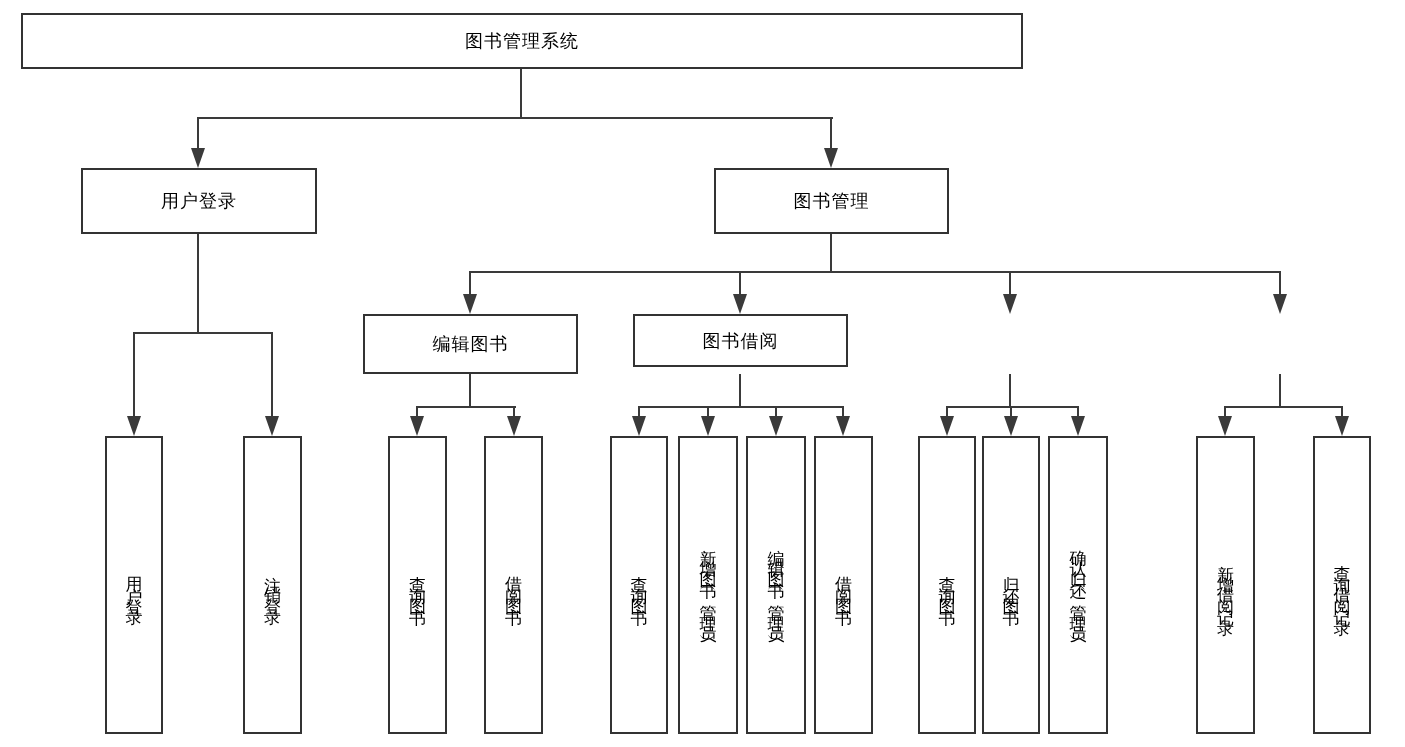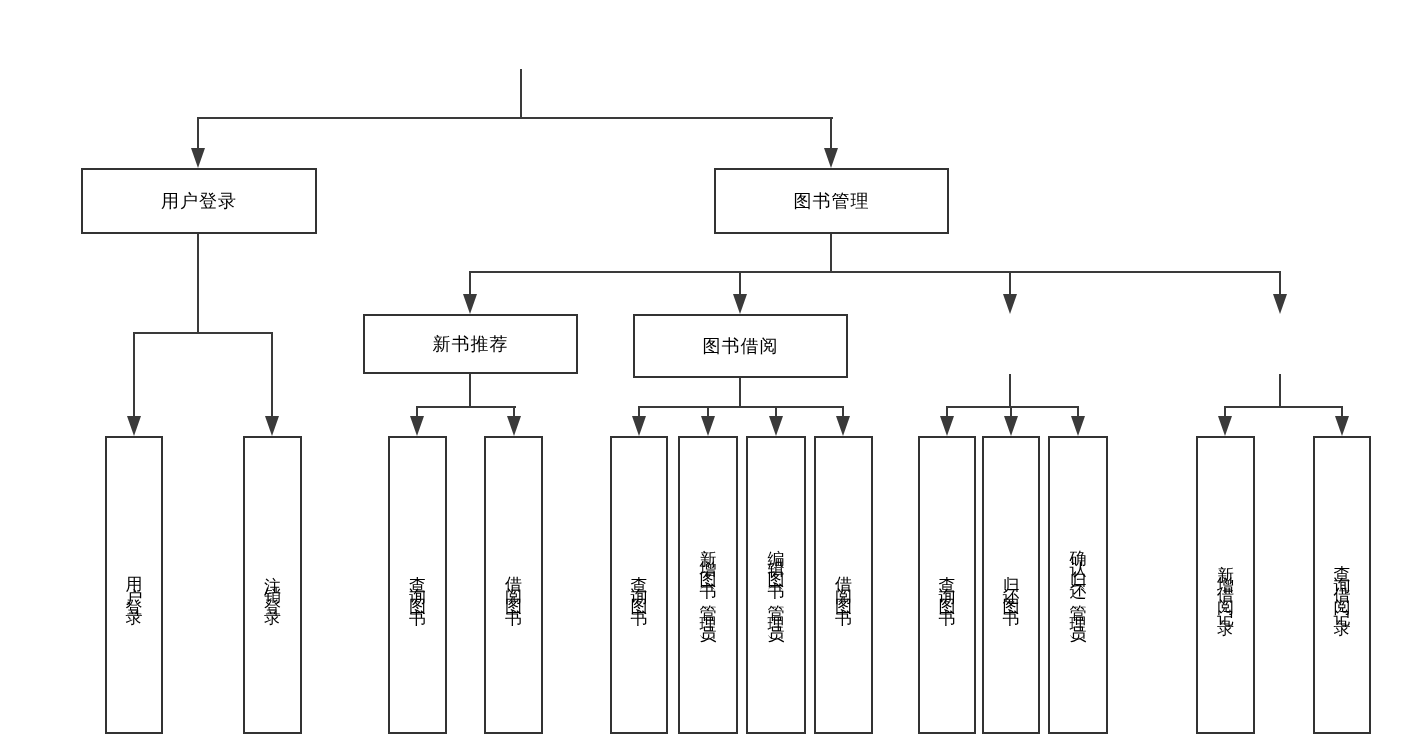--- a/index.html
+++ b/index.html
@@ -56,34 +56,37 @@
     letter-spacing:1px;
     white-space:nowrap;
     z-index:5;
   }
 </style>
 </head>
 <body>
 
 <div id="canvas">
 
+  <div class="node h" style="left:21px;top:13px;width:1002px;height:56px">
+    <span>图书管理系统</span>
+  </div>
 
   <div class="node h" style="left:81px;top:168px;width:236px;height:66px">
     <span>用户登录</span>
   </div>
 
   <div class="node h" style="left:714px;top:168px;width:235px;height:66px">
     <span>图书管理</span>
   </div>
 
   <div class="node h" style="left:363px;top:314px;width:215px;height:60px">
-    <span>新书推荐</span>
+    <span>编辑图书</span>
   </div>
 
-  <div class="node h" style="left:633px;top:314px;width:215px;height:64px">
+  <div class="node h" style="left:633px;top:314px;width:215px;height:53px">
     <span>图书借阅</span>
   </div>
 
 
 
   <div class="node v" style="left:105px;top:436px;width:58px;height:298px">
     <span>用户登录</span>
   </div>
   <div class="node v" style="left:243px;top:436px;width:59px;height:298px">
     <span>注销登录</span>

